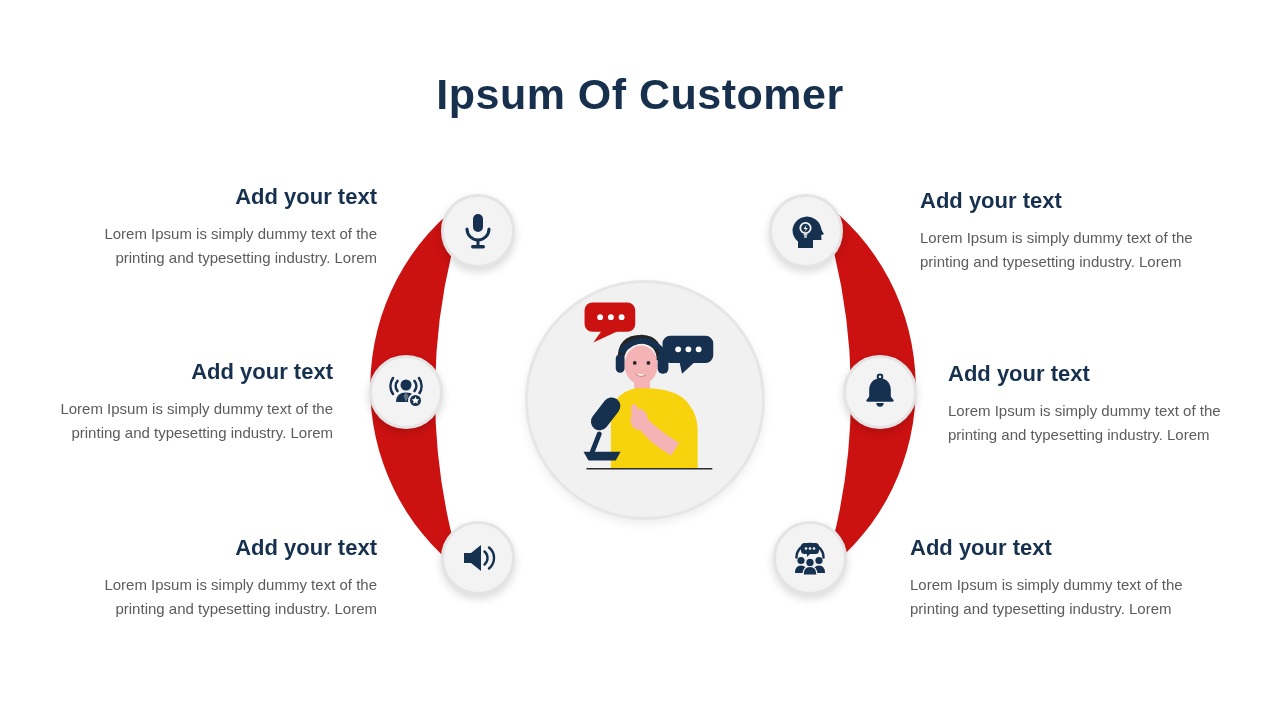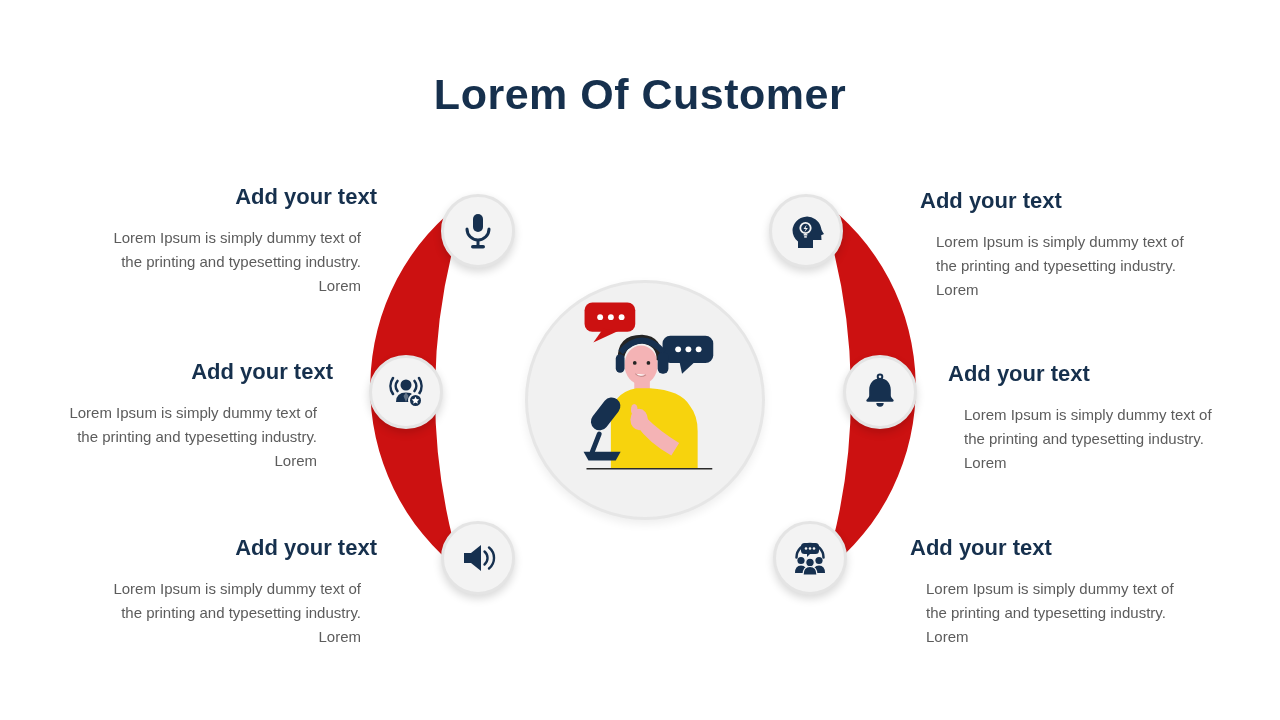--- a/index.html
+++ b/index.html
@@ -27,31 +27,31 @@
     position:absolute;left:525px;top:280px;width:240px;height:240px;
     border-radius:50%;background:#f1f1f1;border:3px solid #e6e6e6;
     box-sizing:border-box;z-index:2;box-shadow:0 4px 10px rgba(0,0,0,.07);
     overflow:hidden;
   }
   .tb{position:absolute;width:300px;z-index:4;}
   .tb h3{
     margin:16px 0 12px 0;font-size:22px;font-weight:700;color:var(--navy);
   }
   .tb p{
-    margin:16px;font-size:15px;line-height:24px;color:var(--text_gray);font-weight:400;
+    margin:0;font-size:15px;line-height:24px;color:var(--text_gray);font-weight:400;
   }
   .tb-left{text-align:right;}
   .tb-right{text-align:left;}
   .tb-l1{right:903px;top:168px;} .tb-l2{right:947px;top:343px;} .tb-l3{right:903px;top:519px;}
   .tb-r1{left:920px;top:172px;}  .tb-r2{left:948px;top:345px;}  .tb-r3{left:910px;top:519px;}
 </style>
 </head>
 <body>
 
-<h1 class="title">Lorem Of Customer</h1>
+<h1 class="title">Ipsum Of Customer</h1>
 
 <svg class="arcs" width="1280" height="720" viewBox="0 0 1280 720">
   <path d="M 468 198 A 232 232 0 0 0 462 572 A 600 600 0 0 1 468 198 Z" fill="var(--red)"></path>
   <path d="M 818 198 A 232 232 0 0 1 824 572 A 600 600 0 0 0 818 198 Z" fill="var(--red)"></path>
 </svg>
 
 <div class="center-circle">
   <svg width="234" height="234" viewBox="3 3 240 240">
 
     <g>

